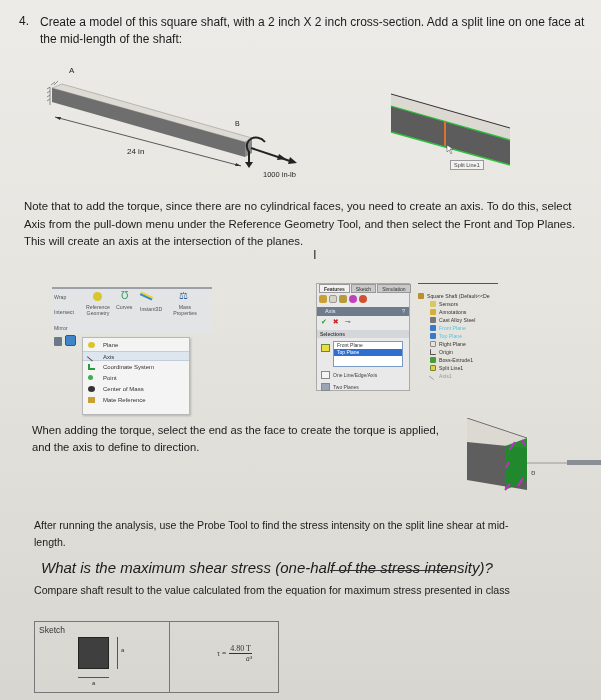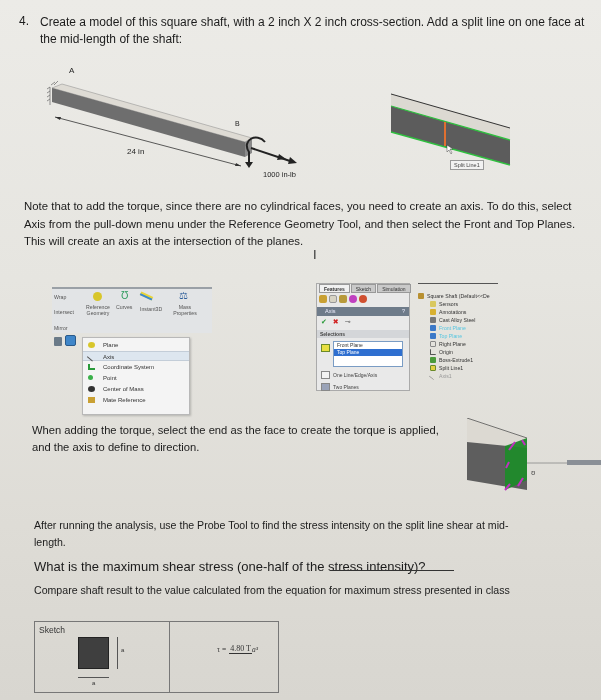--- a/index.html
+++ b/index.html
@@ -54,36 +54,36 @@
   .tree-line { position:absolute; left:0; top:0; width:80px; height:1px; background:#555; }
   .tn { position:absolute; font-size:5.2px; line-height:7px; color:#333; white-space:nowrap; }
   .tn .ti { display:inline-block; width:6px; height:6px; margin-right:3px; vertical-align:-1px; border-radius:1px; }
   .tn.blue { color:#57c6e0; }
   .tn.grey { color:#999; }
 
   #para-torque { left: 32px; top: 422px; width: 420px; font-size: 11.2px; line-height: 17px; }
   #end-fig { left: 465px; top: 418px; width: 136px; height: 78px; }
 
   #para-probe { left: 34px; top: 517px; width: 500px; font-size: 10.6px; line-height: 16.5px; }
-  #para-shear { left: 34px; top: 559px; font-size: 13px; }
+  #para-shear { left: 41px; top: 559px; font-size: 15px; font-style: italic; }
   #answer-line { left: 330px; top: 570px; width: 124px; height: 1px; background:#333; }
   #para-compare { left: 34px; top: 584px; font-size: 10.6px; }
 
   
   #formula-table { left: 34px; top: 621px; width: 245px; height: 72px; border:1px solid #777; display:flex; }
   .cell-l { width: 135px; height:100%; border-right:1px solid #777; position:relative; }
   .cell-r { flex:1; position:relative; }
   .sq-lbl { position:absolute; left:4px; top:3px; font-size:8.5px; color:#333; }
   .sq-shape { position:absolute; left:43px; top:15px; width:31px; height:32px; background:#3f3f3f; border:1px solid #222; }
   .dim-v { position:absolute; left:82px; top:15px; width:1px; height:32px; background:#555; }
   .dim-v-l { position:absolute; left:86px; top:25px; font-size:6px; color:#333; }
   .dim-h { position:absolute; left:43px; top:55px; width:31px; height:1px; background:#555; }
   .dim-h-l { position:absolute; left:57px; top:58px; font-size:6px; color:#333; }
   .formula { position:absolute; left:47px; top:22px; font-family:"Liberation Serif", serif; font-size:7.5px; color:#333; display:flex; align-items:center; gap:3px; }
-  .frac { display:flex; flex-direction:row; align-items:flex-end; }
+  .frac { display:flex; flex-direction:column; align-items:flex-end; }
   .frac .num { border-bottom:1px solid #333; padding:0 1px; font-size:8px; }
   .frac .den { font-size:7.5px; font-style:italic; }
 </style>
 </head>
 <body>
 
 <div id="q-num" class="abs">4.</div>
 <div id="q-text" class="abs">Create a model of this square shaft, with a 2 inch X 2 inch cross-section.  Add a split line on one face at the mid-length of the shaft:</div>
 
 <div id="shaft-fig" class="abs">

